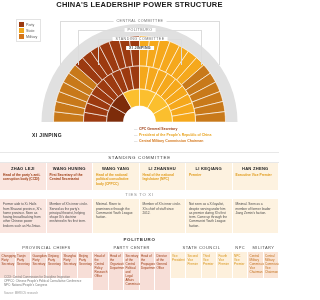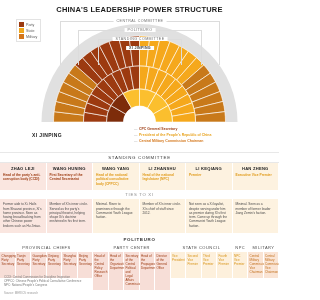--- a/index.html
+++ b/index.html
@@ -9,21 +9,20 @@
     font-family:"Liberation Sans", sans-serif;
     color:#231f20;
     overflow:hidden;
     position:relative;
   }
   .title{
     text-align:center;
     font-size:7.5px;
     font-weight:bold;
     letter-spacing:.2px;
-    padding-top:5px;
     color:#1a1a1a;
   }
 
   
   .legend{
     position:absolute;left:16px;top:19px;
     background:#fff;border:1px solid #e3e3e3;
     padding:2px 3px 2px 2px;
     display:flex;flex-direction:column;gap:1px;
     z-index:6;

